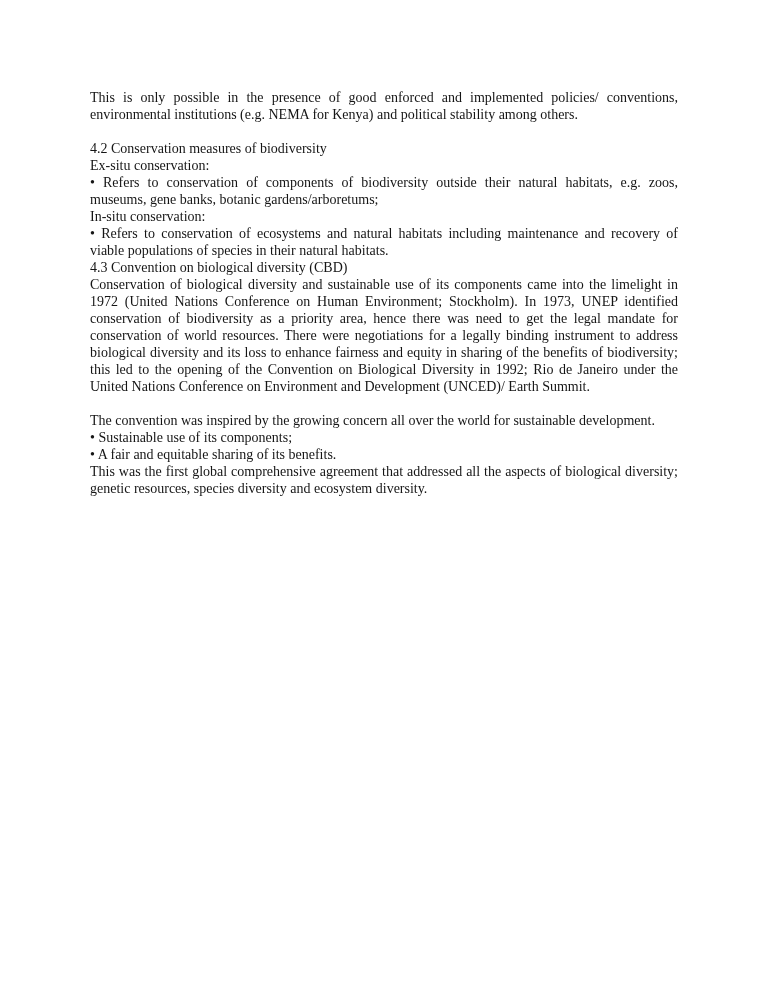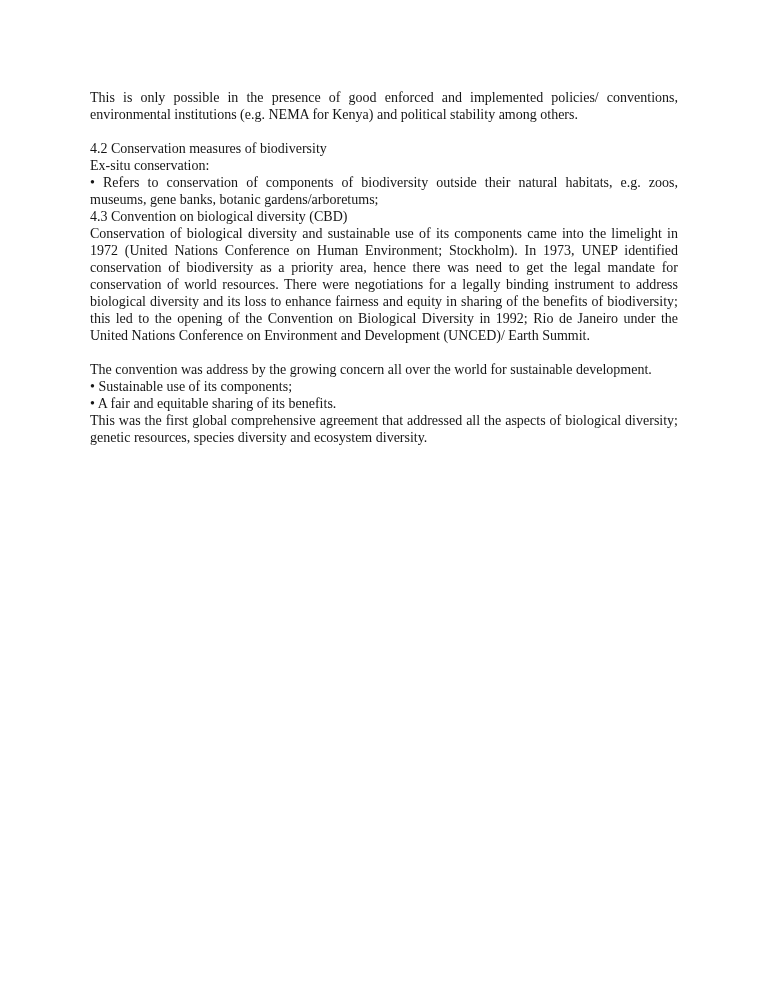--- a/index.html
+++ b/index.html
@@ -42,21 +42,23 @@
 </head>
 <body>
 
 <div class="page">
   <div id="content">
       <p class="block body-text"><span class="text">This is only possible in the presence of good enforced and implemented policies/ conventions, environmental institutions (e.g. NEMA for Kenya) and political stability among others.</span></p>
       <div class="spacer"></div>
       <p class="block heading"><span class="text">4.2 Conservation measures of biodiversity</span></p>
       <p class="block heading"><span class="text">Ex-situ conservation:</span></p>
       <p class="block body-text"><span class="marker">• </span><span class="text">Refers to conservation of components of biodiversity outside their natural habitats, e.g. zoos, museums, gene banks, botanic gardens/arboretums;</span></p>
+      <p class="block heading"><span class="text">In-situ conservation:</span></p>
+      <p class="block body-text"><span class="marker">• </span><span class="text">Refers to conservation of ecosystems and natural habitats including maintenance and recovery of viable populations of species in their natural habitats.</span></p>
       <p class="block heading"><span class="text">4.3 Convention on biological diversity (CBD)</span></p>
       <p class="block body-text"><span class="text">Conservation of biological diversity and sustainable use of its components came into the limelight in 1972 (United Nations Conference on Human Environment; Stockholm). In 1973, UNEP identified conservation of biodiversity as a priority area, hence there was need to get the legal mandate for conservation of world resources. There were negotiations for a legally binding instrument to address biological diversity and its loss to enhance fairness and equity in sharing of the benefits of biodiversity; this led to the opening of the Convention on Biological Diversity in 1992; Rio de Janeiro under the United Nations Conference on Environment and Development (UNCED)/ Earth Summit.</span></p>
       <div class="spacer"></div>
-      <p class="block body-text"><span class="text">The convention was address by the growing concern all over the world for sustainable development.</span></p>
+      <p class="block body-text"><span class="text">The convention was inspired by the growing concern all over the world for sustainable development.</span></p>
       <p class="block body-text"><span class="marker">• </span><span class="text">Sustainable use of its components;</span></p>
       <p class="block body-text"><span class="marker">• </span><span class="text">A fair and equitable sharing of its benefits.</span></p>
       <p class="block body-text"><span class="text">This was the first global comprehensive agreement that addressed all the aspects of biological diversity; genetic resources, species diversity and ecosystem diversity.</span></p>
     </div>
 </div>
 
 </body></html>

